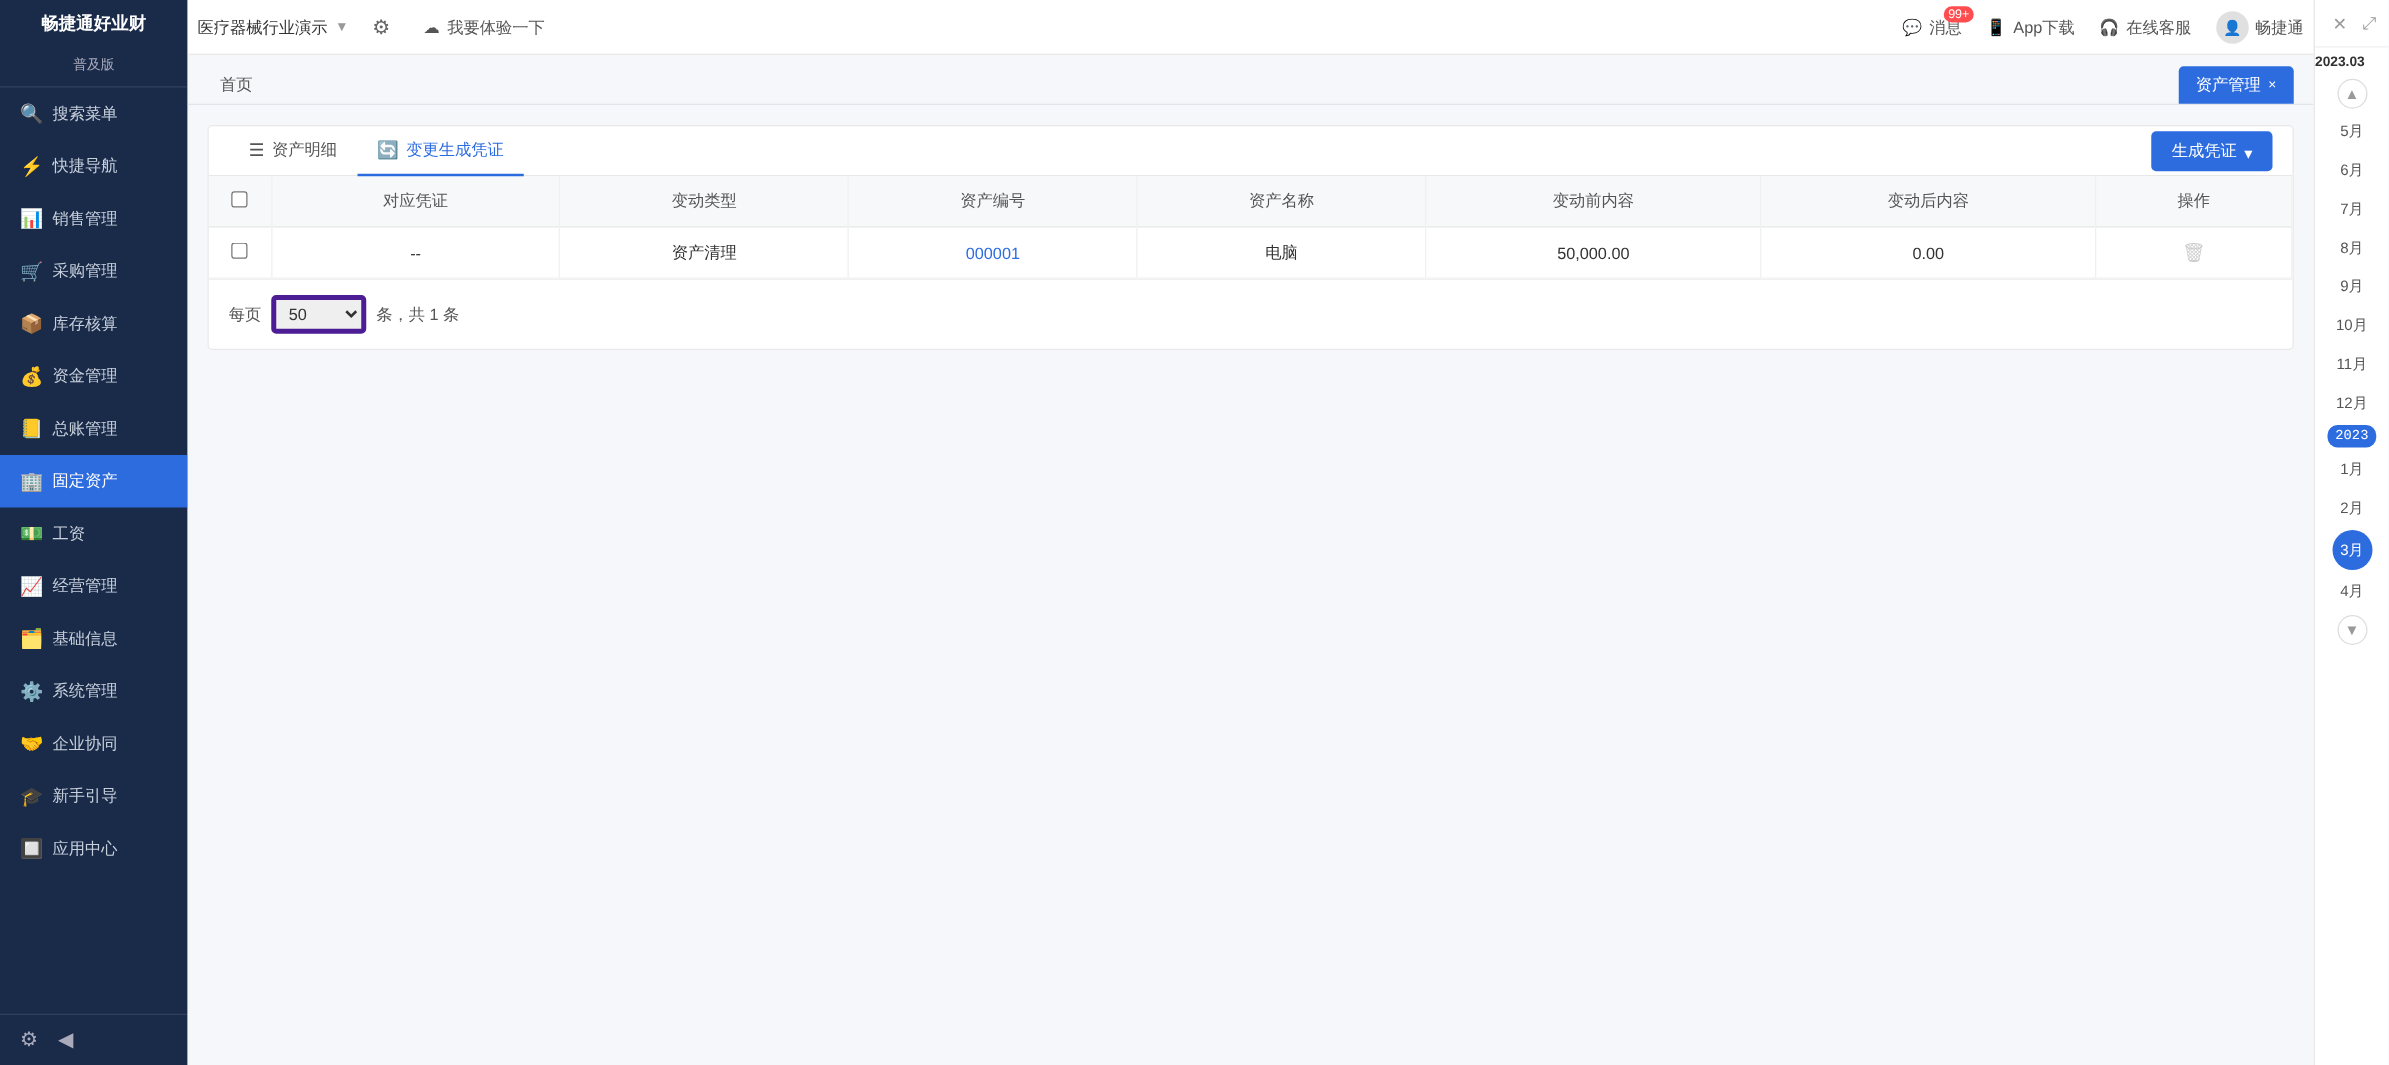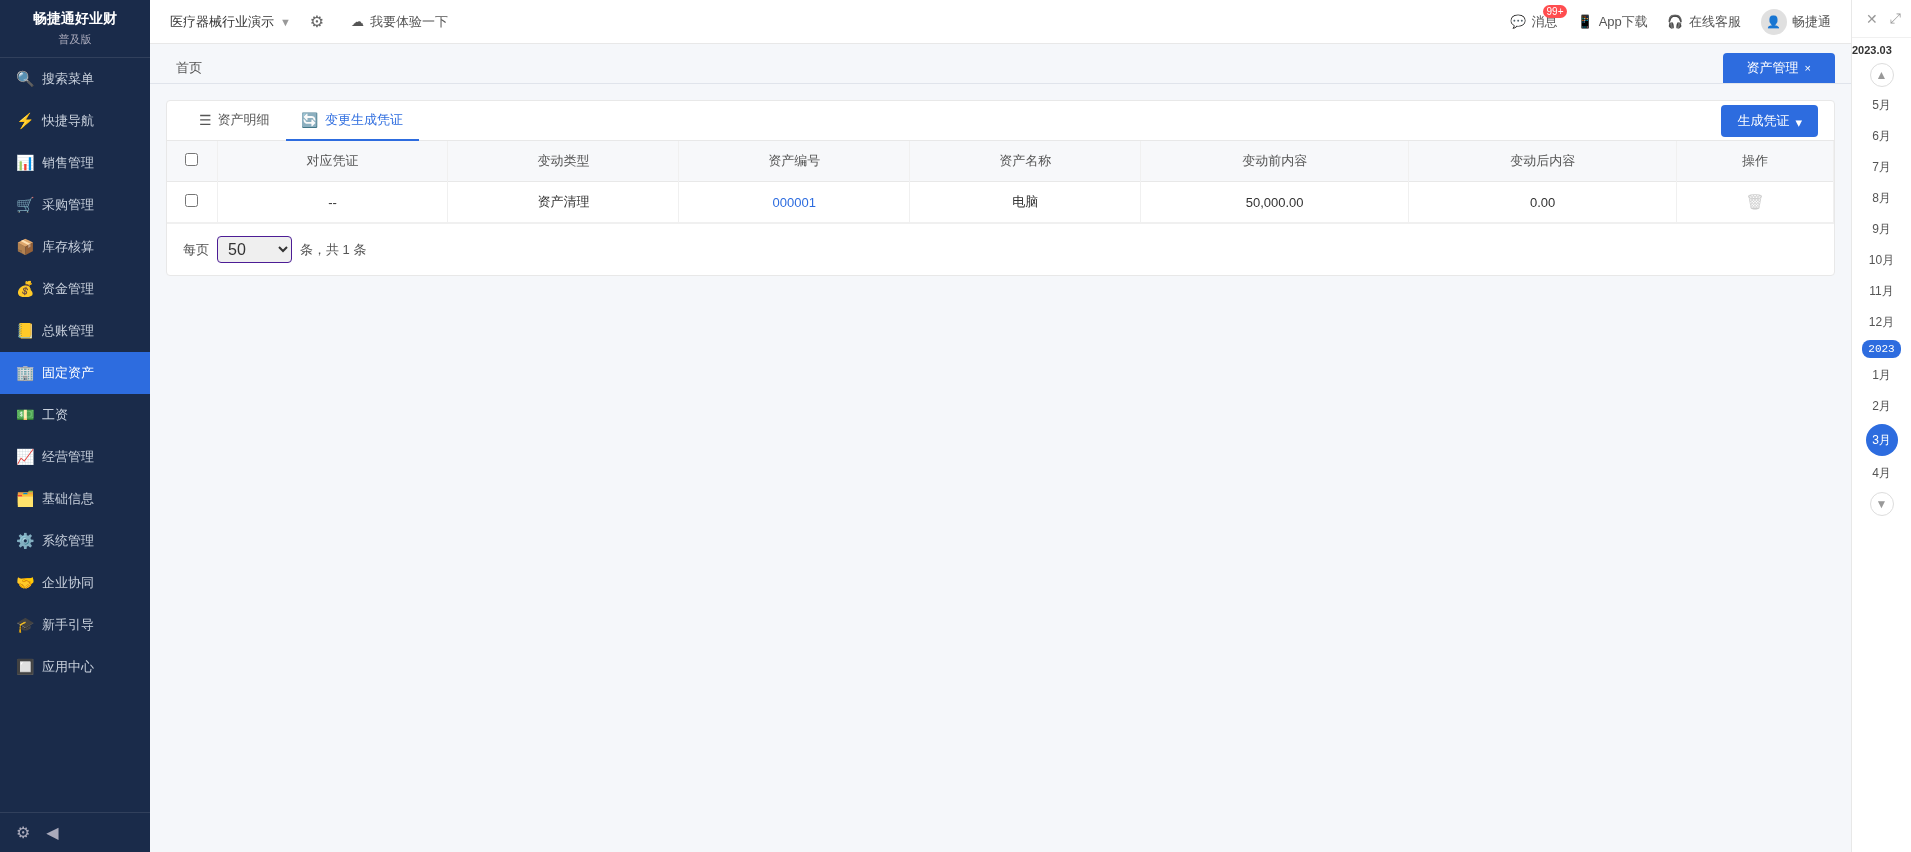--- a/index.html
+++ b/index.html
@@ -17,21 +17,21 @@
     .sidebar-logo {
       padding: 10px 12px;
       color: #fff;
       font-size: 13px;
       border-bottom: 1px solid rgba(255,255,255,0.1);
       display: flex;
       flex-direction: column;
       text-align: center;
     }
     .sidebar-logo .logo-title { font-weight: bold; font-size: 14px; }
-    .sidebar-logo .logo-sub { font-size: 11px; color: #aab; margin-top: 4px; }
+    .sidebar-logo .logo-sub { font-size: 11px; color: #aab; margin-top: 16px; }
     .sidebar-scroll {
       flex: 1;
       overflow-y: auto;
       overflow-x: hidden;
     }
     .sidebar-scroll::-webkit-scrollbar { width: 4px; }
     .sidebar-scroll::-webkit-scrollbar-thumb { background: rgba(255,255,255,0.2); }
     .sidebar-item {
       display: flex;
       align-items: center;
@@ -61,21 +61,21 @@
       height: 100%;
       overflow: hidden;
     }
 
     
     .top-header {
       background: #fff;
       height: 44px;
       display: flex;
       align-items: center;
-      padding: 0 20px;
+      padding: 0 8px;
       border-bottom: 1px solid #e8e8e8;
       gap: 12px;
       flex-shrink: 0;
     }
     .company-selector {
       display: flex;
       align-items: center;
       gap: 6px;
       cursor: pointer;
       color: #333;
@@ -147,21 +147,21 @@
       height: 40px;
       display: flex;
       align-items: flex-end;
       padding: 0 16px;
       border-bottom: 1px solid #e0e4eb;
       flex-shrink: 0;
       gap: 4px;
       justify-content: space-between;
     }
     .tab-item {
-      padding: 6px 24px;
+      padding: 6px 14px;
       border-radius: 4px 4px 0 0;
       cursor: pointer;
       font-size: 13px;
       color: #555;
       background: transparent;
       display: flex;
       align-items: center;
       gap: 6px;
     }
     .tab-item.active {
@@ -271,24 +271,24 @@
     .pagination-bar {
       padding: 12px 16px;
       display: flex;
       align-items: center;
       gap: 8px;
       font-size: 13px;
       color: #555;
       border-top: 1px solid #f0f0f0;
     }
     .page-size-select {
-      border: 1px solid #4c1d95;
+      border: 4px solid #4c1d95;
       border-radius: 4px;
       padding: 3px 20px 3px 6px;
-      font-size: 16px;
+      font-size: 13px;
       color: #333;
       cursor: pointer;
       appearance: auto;
     }
 
     
     .right-panel {
       width: 60px;
       background: #fff;
       border-left: 1px solid #e8e8e8;

